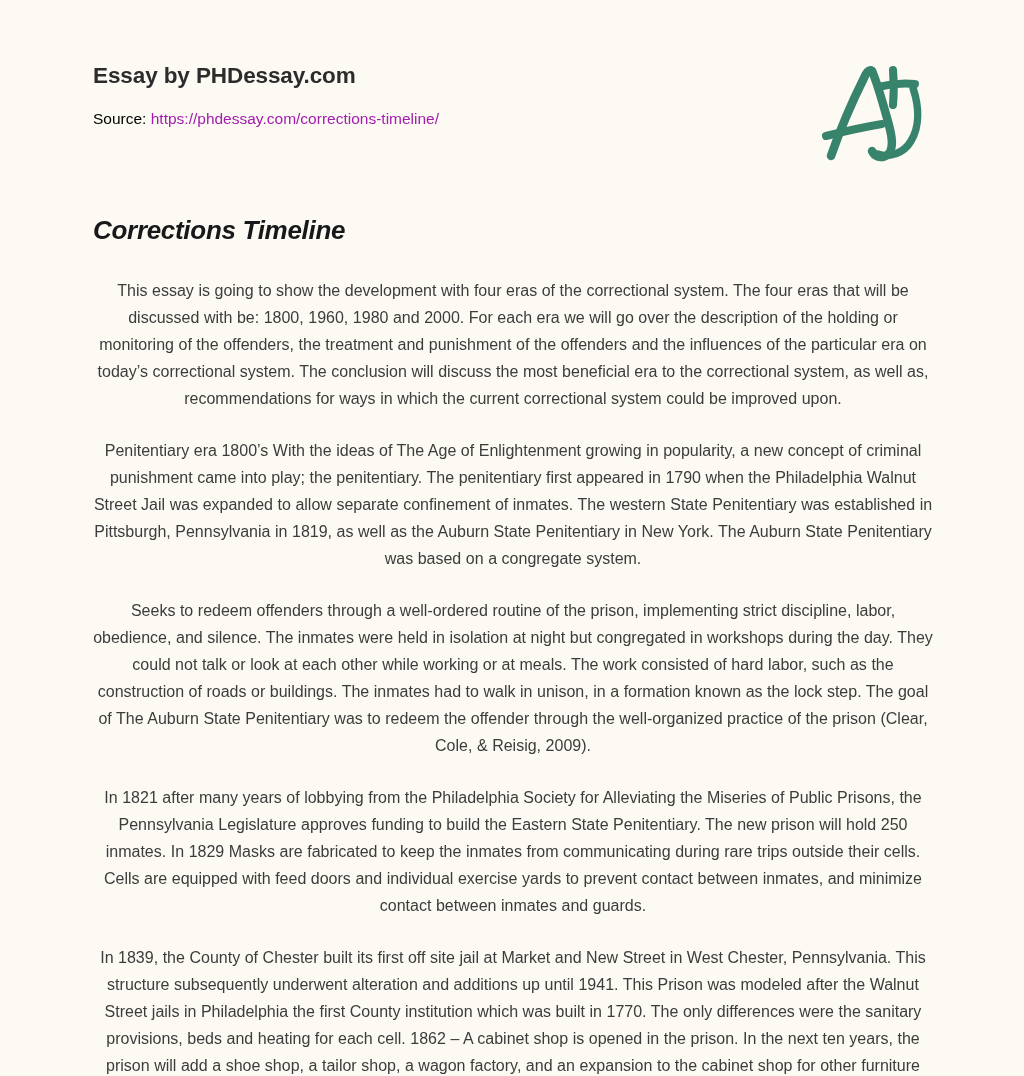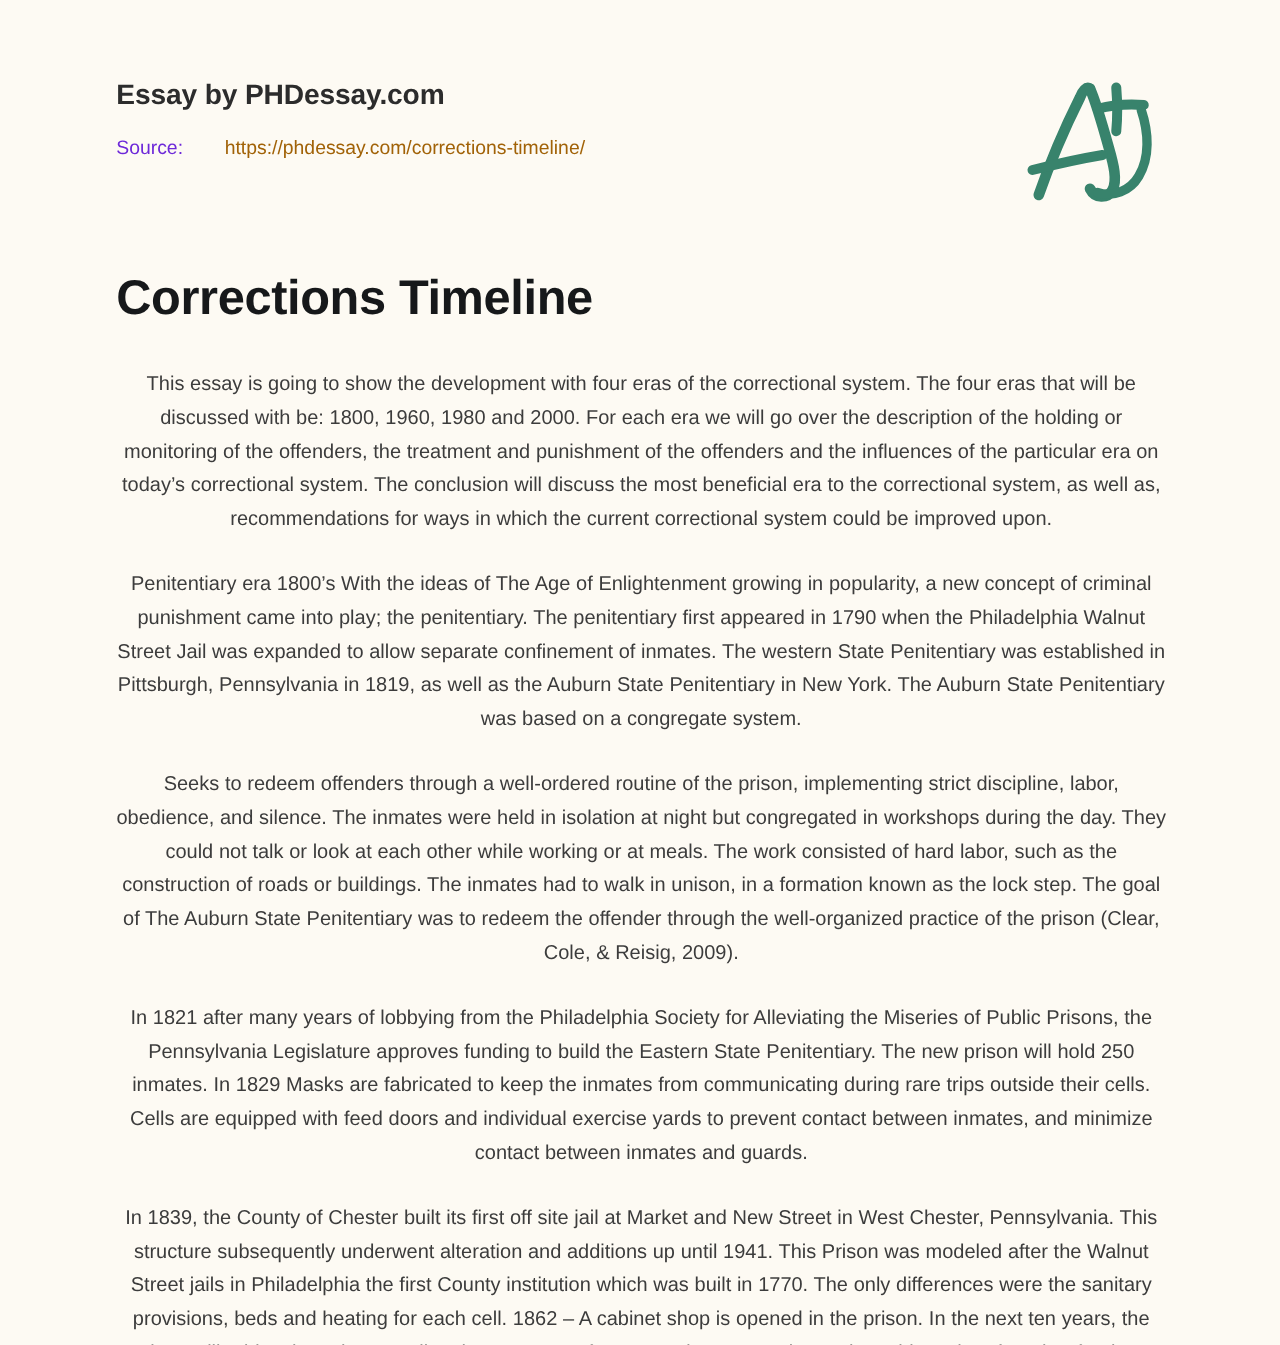--- a/index.html
+++ b/index.html
@@ -40,26 +40,25 @@
     margin: 0;
   }
   .source-line {
     margin-top: 19px;
     font-size: 15.5px;
     line-height: 1.3;
     color: #808080;
     white-space: nowrap;
   }
   .source-label {
-    color: #6d28d9;
+    color: #000000;
   }
   .source-url {
-    color: #a16207;
+    color: #a21caf;
     text-decoration: none;
-    margin-left: 29px;
   }
 
   
   .logo {
     position: absolute;
     left: 818px;
     top: 58px;
     width: 108px;
     height: 106px;
   }
@@ -70,26 +69,27 @@
   }
 
   
   .article {
     position: absolute;
     left: 93px;
     top: 214px;
     width: 840px;
   }
   .article-title {
-    font-size: 39px;
+    font-size: 26px;
     font-weight: 600;
     color: #16181a;
     letter-spacing: -0.3px;
     line-height: 1.28;
     margin: 0 0 30px 0;
+    font-style: italic;
   }
   .para {
     font-size: 16px;
     line-height: 27px;
     color: #3c3c3c;
     margin: 0 0 25px 0;
     text-align: center;
     word-spacing: 0.1px;
   }
   .para:last-child {

